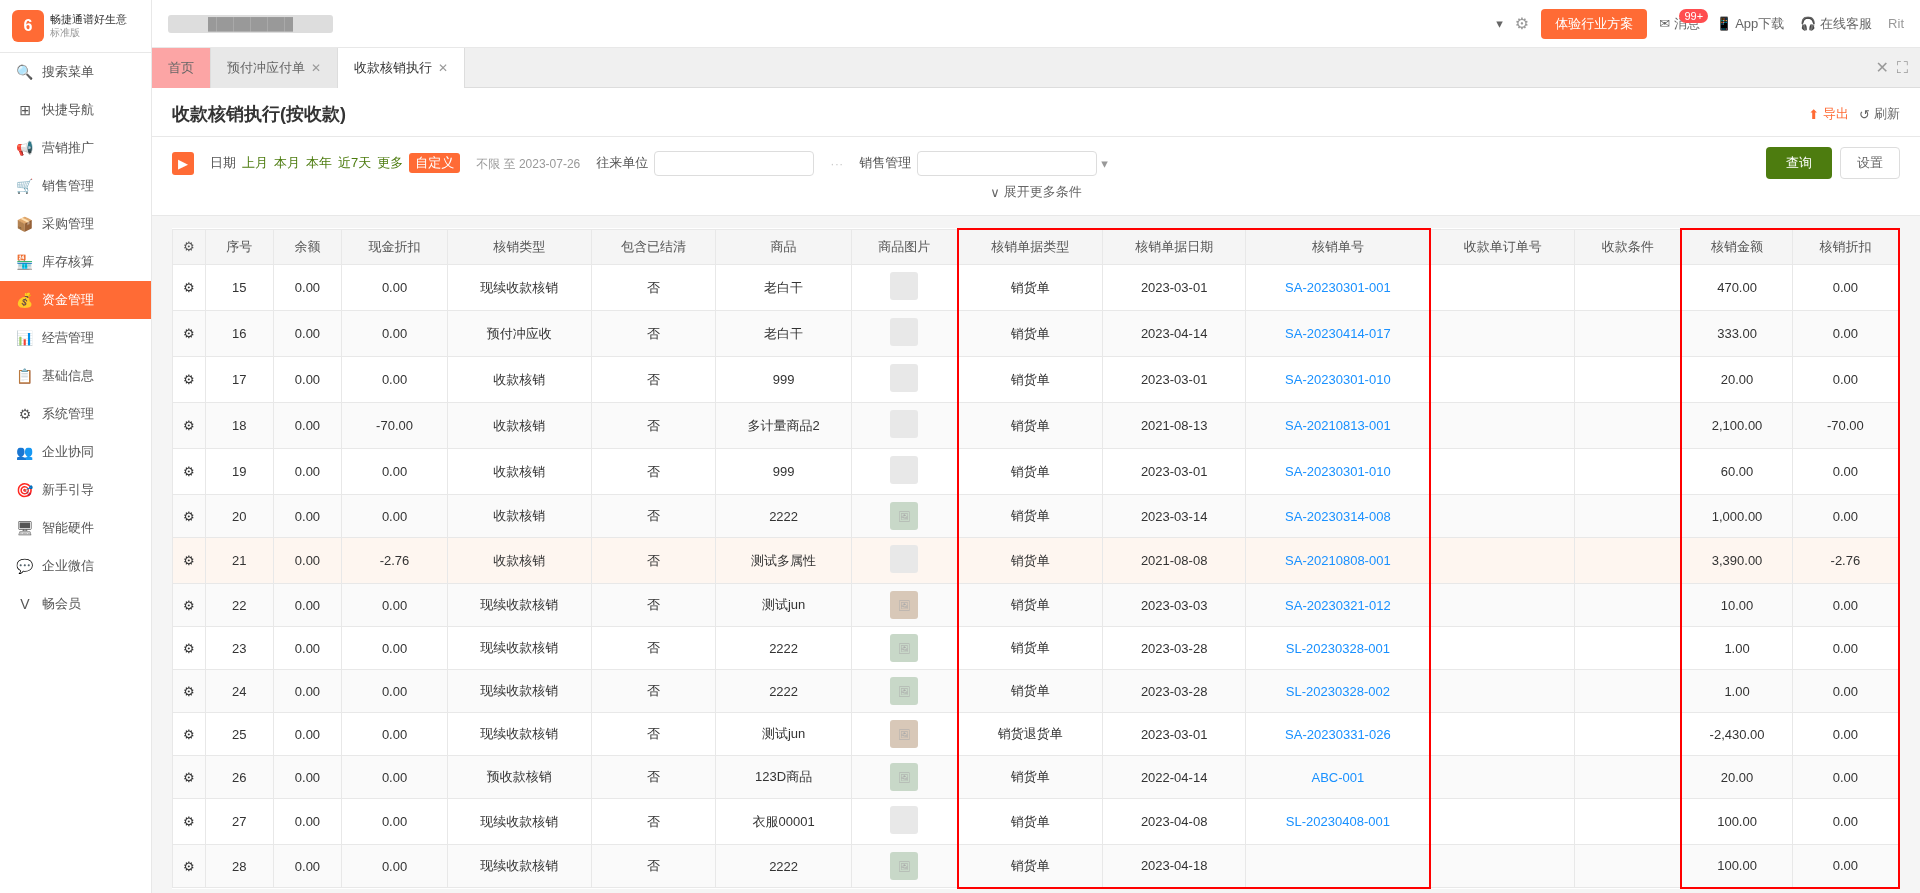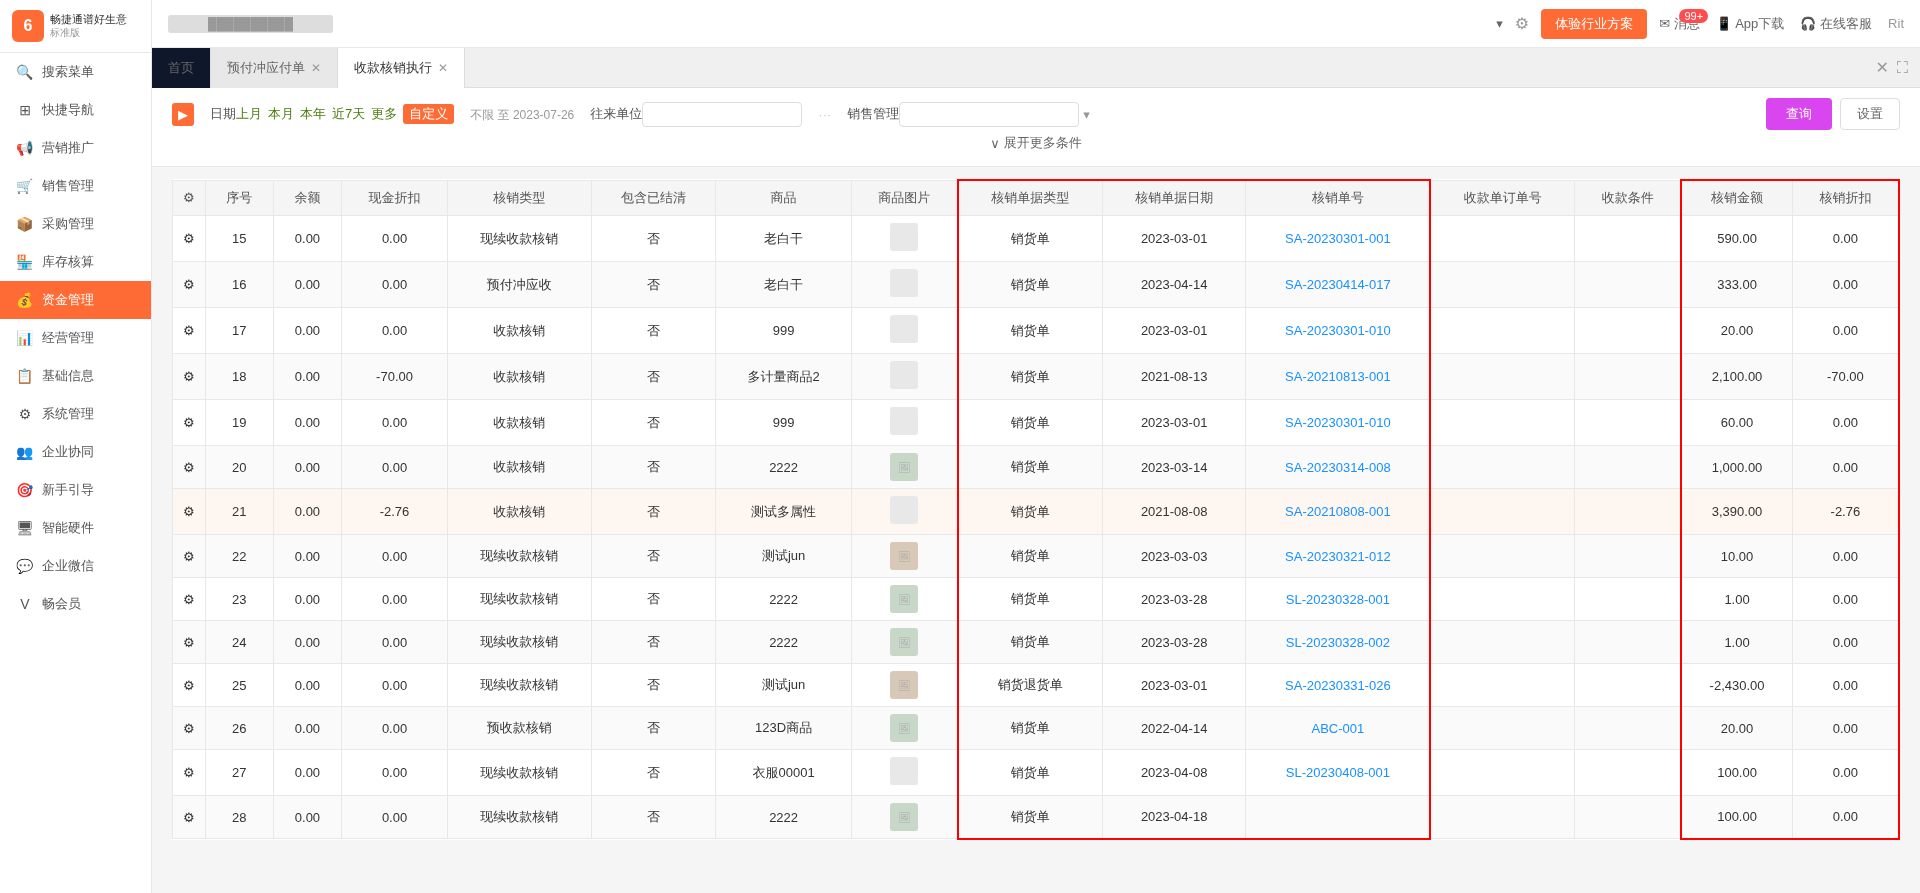--- a/index.html
+++ b/index.html
@@ -28,47 +28,47 @@
     .industry-btn { background: #ff6b35; color: #fff; border: none; border-radius: 4px; padding: 6px 14px; font-size: 13px; cursor: pointer; }
     .topbar-right { display: flex; align-items: center; gap: 16px; color: #666; font-size: 13px; }
     .msg-badge { position: relative; display: inline-flex; align-items: center; gap: 4px; }
     .badge { background: #ff4d4f; color: #fff; border-radius: 10px; padding: 1px 5px; font-size: 11px; position: absolute; top: -6px; right: -8px; }
     .topbar-user { color: #999; font-size: 13px; }
 
     
     .tabbar { height: 40px; background: #f0f0f0; border-bottom: 1px solid #ddd; display: flex; align-items: center; padding: 0; }
     .tab { display: flex; align-items: center; padding: 0 16px; height: 40px; cursor: pointer; font-size: 13px; color: #666; border-right: 1px solid #ddd; background: #e8e8e8; gap: 6px; }
     .tab.active { background: #fff; color: #333; border-bottom: none; }
-    .tab-home { background: #0f172a; }
+    .tab-home { background: #fca5a5; }
     .tab-close { color: #999; font-size: 12px; cursor: pointer; }
     .tabbar-actions { margin-left: auto; display: flex; align-items: center; gap: 8px; padding-right: 12px; color: #999; font-size: 16px; }
 
     
     .page-content { flex: 1; overflow: hidden; display: flex; flex-direction: column; background: #f5f5f5; padding: 0; }
 
     
     .page-header { background: #fff; padding: 14px 20px 10px; display: flex; align-items: center; justify-content: space-between; border-bottom: 1px solid #e8e8e8; }
     .page-title { font-size: 18px; font-weight: 600; color: #333; }
     .page-header-actions { display: flex; align-items: center; gap: 10px; }
     .export-btn { display: flex; align-items: center; gap: 4px; color: #ff6b35; font-size: 13px; cursor: pointer; border: none; background: none; }
     .refresh-btn { display: flex; align-items: center; gap: 4px; color: #666; font-size: 13px; cursor: pointer; border: none; background: none; }
 
     
     .filter-area { background: #fff; padding: 10px 20px; border-bottom: 1px solid #e8e8e8; }
     .filter-row { display: flex; align-items: center; gap: 16px; flex-wrap: wrap; }
-    .filter-item { display: flex; align-items: center; font-size: 13px; color: #555; }
+    .filter-item { display: flex; align-items: center; gap: 6px; font-size: 13px; color: #555; }
     .filter-label { color: #555; white-space: nowrap; }
     .date-links { display: flex; gap: 6px; align-items: center; }
     .date-link { color: #4d7c0f; cursor: pointer; font-size: 13px; }
     .date-link.custom { background: #ff6b35; color: #fff; border-radius: 3px; padding: 1px 6px; }
     .date-range { color: #999; font-size: 12px; margin-top: 2px; }
     .filter-input { border: 1px solid #ddd; border-radius: 4px; padding: 4px 8px; font-size: 13px; color: #333; min-width: 140px; outline: none; }
     .filter-sep { color: #ccc; }
     .expand-btn { display: flex; align-items: center; gap: 4px; color: #666; font-size: 13px; cursor: pointer; background: none; border: none; }
-    .query-btn { background: #d946ef; color: #fff; border: none; border-radius: 4px; padding: 6px 20px; font-size: 13px; cursor: pointer; text-align: right; }
+    .query-btn { background: #4d7c0f; color: #fff; border: none; border-radius: 4px; padding: 6px 20px; font-size: 13px; cursor: pointer; text-align: right; }
     .settings-btn { border: 1px solid #ddd; background: #fff; color: #666; border-radius: 4px; padding: 6px 16px; font-size: 13px; cursor: pointer; }
     .filter-right { margin-left: auto; display: flex; flex-direction: column; align-items: flex-end; gap: 6px; }
     .filter-btns { display: flex; gap: 8px; }
     .expand-row { display: flex; justify-content: center; padding: 4px 0; }
 
     
     .table-area { flex: 1; overflow: auto; padding: 12px 20px; }
     .data-table { width: 100%; border-collapse: collapse; background: #fff; font-size: 13px; }
     .data-table th { background: #f5f5f5; border: 1px solid #e8e8e8; padding: 8px 10px; text-align: center; color: #555; font-weight: 500; white-space: nowrap; }
     .data-table td { border: 1px solid #e8e8e8; padding: 7px 10px; text-align: center; color: #333; white-space: nowrap; }
@@ -216,20 +216,33 @@
         </div>
       </div>
     <div class="tabbar-actions">
       <span style="cursor:pointer;">✕</span>
       <span style="cursor:pointer;">⛶</span>
     </div>
   </div>
 
   <div class="page-content">
 
+    <div class="page-header">
+      <h1 class="page-title">收款核销执行(按收款)</h1>
+      <div class="page-header-actions">
+        <button class="export-btn">
+          <span>⬆</span>
+          <span>导出</span>
+        </button>
+        <button class="refresh-btn">
+          <span>↺</span>
+          <span>刷新</span>
+        </button>
+      </div>
+    </div>
 
     <div class="filter-area">
       <div class="filter-row">
 
         <div style="background:#ff6b35;color:#fff;border-radius:3px;padding:4px 6px;cursor:pointer;">▶</div>
 
         <div class="filter-item">
           <span class="filter-label">日期</span>
           <div class="date-links">
             <span class="date-link">上月</span>
@@ -304,21 +317,21 @@
               <td>0.00</td>
               <td>现续收款核销</td>
               <td>否</td>
               <td>老白干</td>
               <td><span class="img-placeholder"></span></td>
               <td style="border-left: 2px solid rgb(255, 0, 0);">销货单</td>
               <td>2023-03-01</td>
               <td style="border-right: 2px solid rgb(255, 0, 0);"><span class="link-text">SA-20230301-001</span></td>
               <td></td>
               <td></td>
-              <td style="border-left: 2px solid rgb(255, 0, 0);">590.00</td>
+              <td style="border-left: 2px solid rgb(255, 0, 0);">470.00</td>
               <td style="border-right: 2px solid rgb(255, 0, 0);">0.00</td>
             </tr>
             <tr>
               <td class="settings-icon-cell">⚙</td>
               <td>16</td>
               <td>0.00</td>
               <td>0.00</td>
               <td>预付冲应收</td>
               <td>否</td>
               <td>老白干</td>

